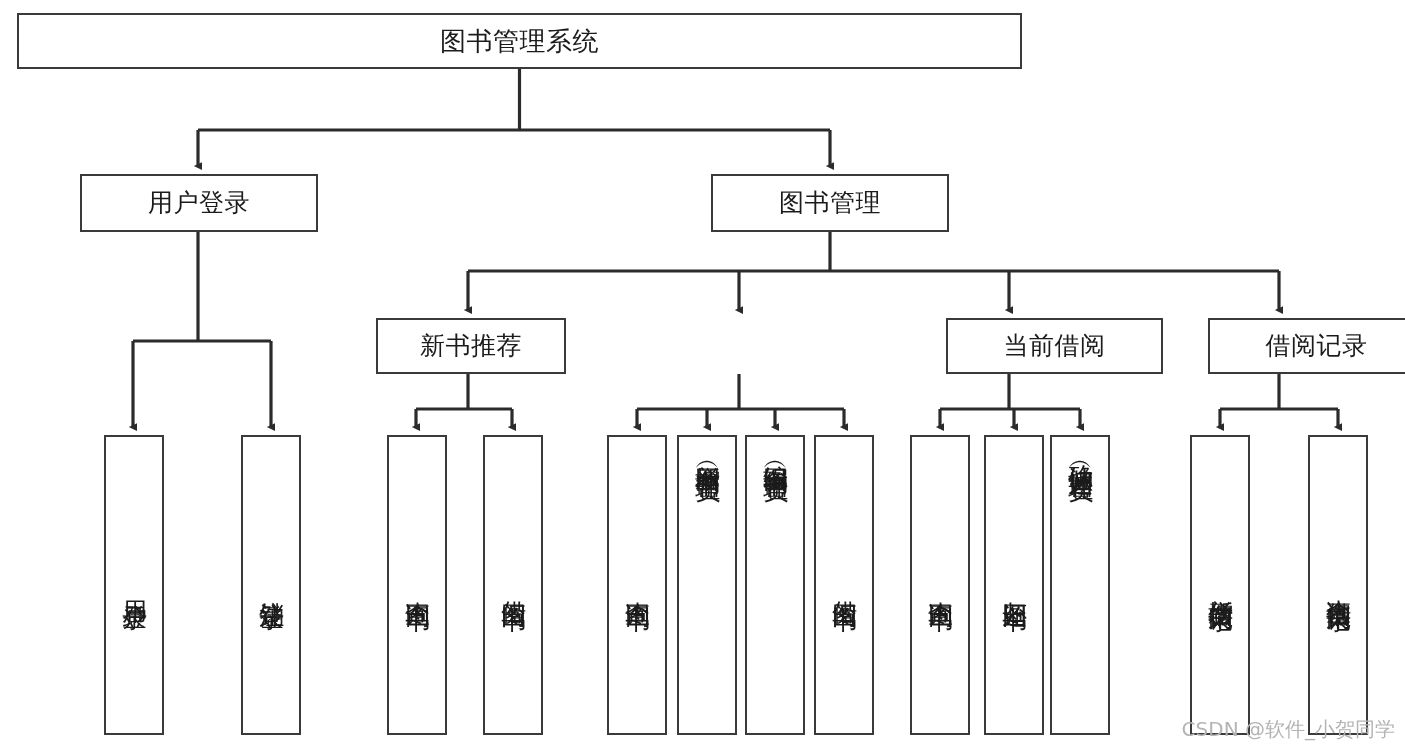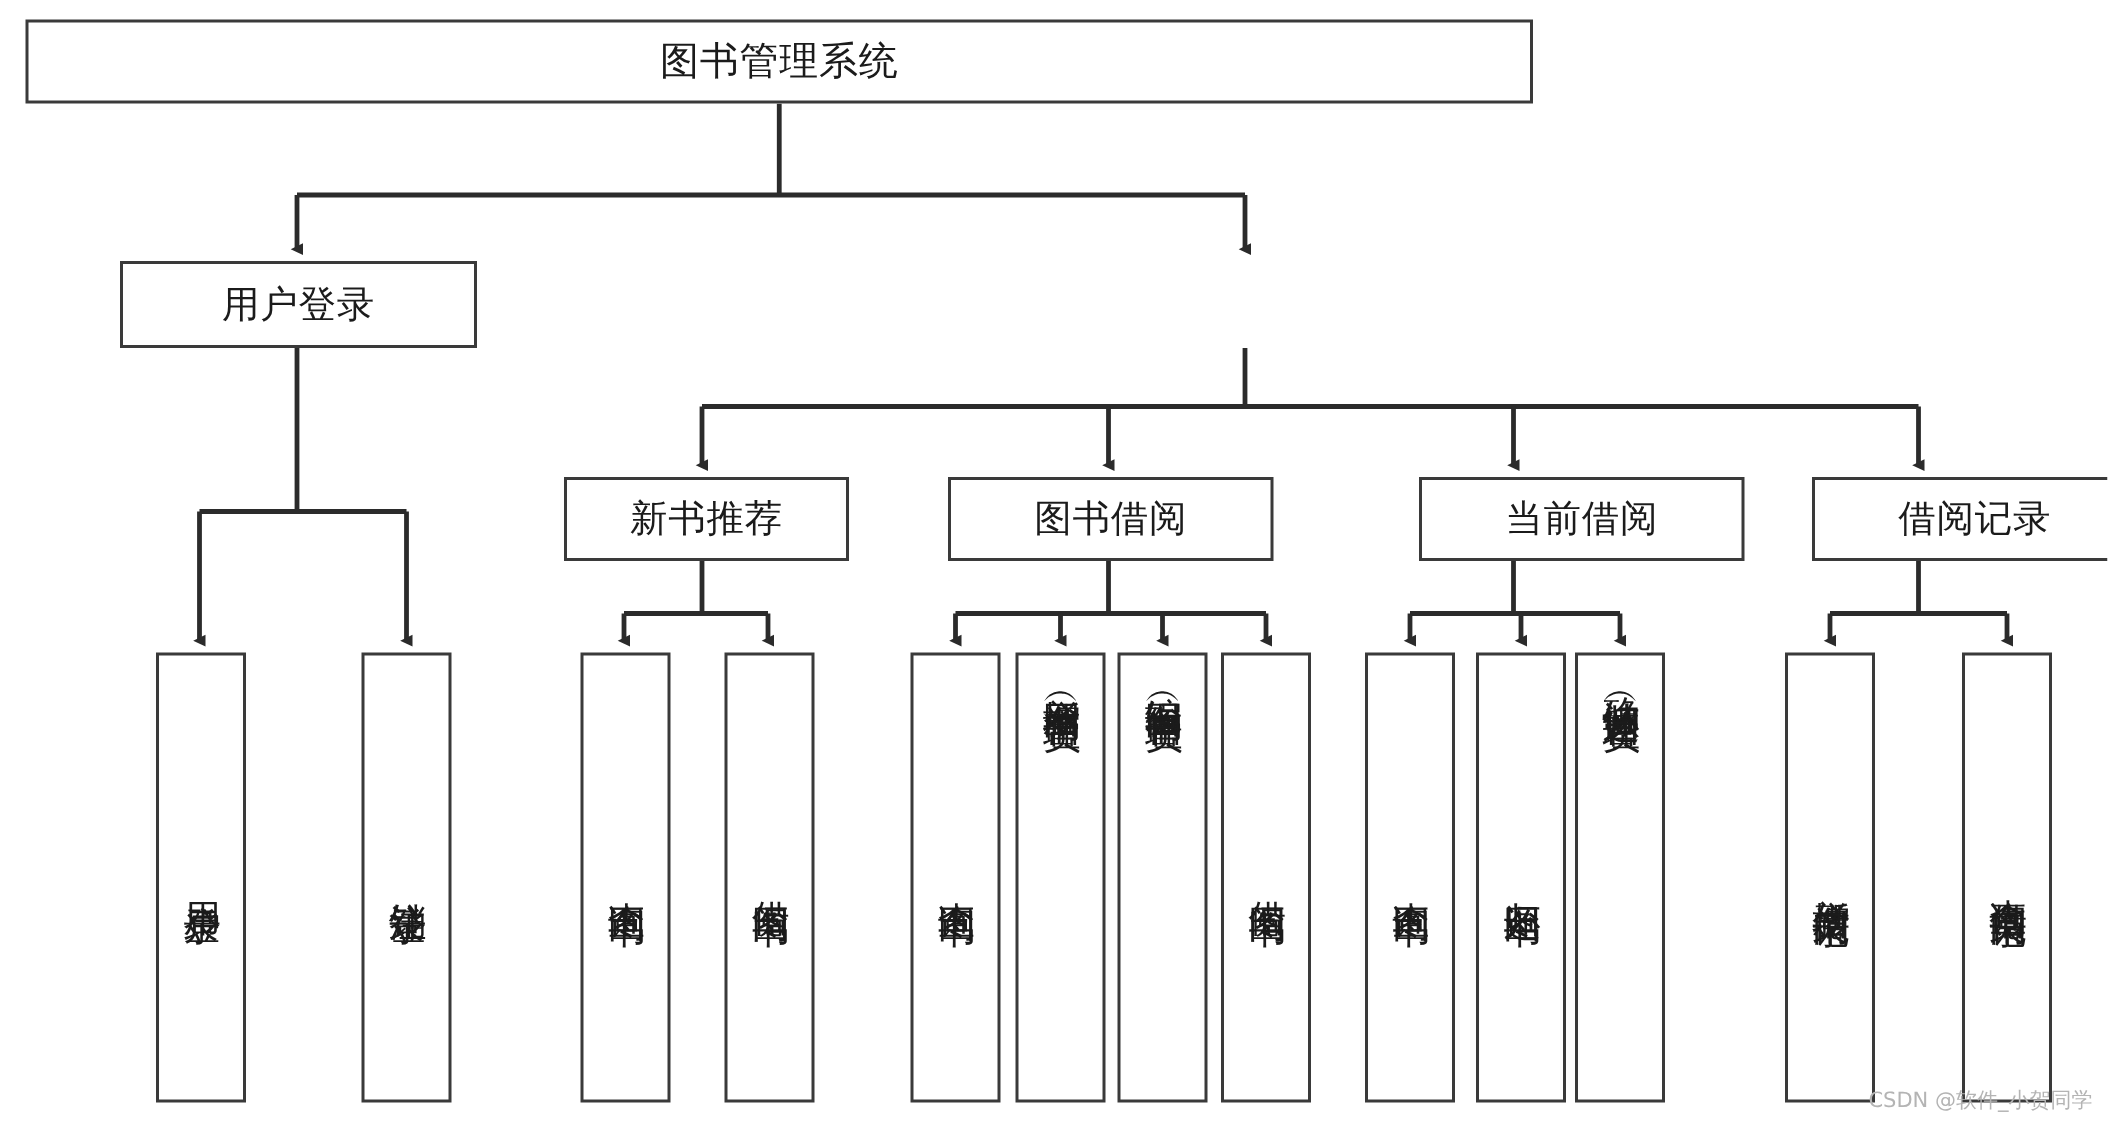--- a/index.html
+++ b/index.html
@@ -63,21 +63,21 @@
     white-space: nowrap;
   }
   .node.vertical.centered {
     align-items: center;
     padding-top: 0;
   }
   #watermark {
     position: absolute;
     right: 10px;
     bottom: 4px;
-    font-size: 14px;
+    font-size: 20px;
     color: #b4b4b4;
     z-index: 5;
     white-space: nowrap;
     font-family: "DejaVu Sans", "Liberation Sans", sans-serif;
   }
 </style>
 </head>
 <body>
 
 <div id="diagram-root">
@@ -132,27 +132,27 @@
     </g>
   </svg>
 
   <div class="node root horizontal" style="left:17px; top:13px; width:1005px; height:56px;">
     <span class="node-label">图书管理系统</span>
   </div>
 
   <div class="node horizontal" style="left:80px; top:174px; width:238px; height:58px;">
     <span class="node-label">用户登录</span>
   </div>
+  <div class="node horizontal" style="left:711px; top:174px; width:238px; height:58px;">
+    <span class="node-label">图书管理</span>
+  </div>
 
   <div class="node horizontal" style="left:376px; top:318px; width:190px; height:56px;">
     <span class="node-label">新书推荐</span>
   </div>
-  <div class="node horizontal" style="left:632px; top:318px; width:217px; height:56px;">
-    <span class="node-label">图书借阅</span>
-  </div>
   <div class="node horizontal" style="left:946px; top:318px; width:217px; height:56px;">
     <span class="node-label">当前借阅</span>
   </div>
   <div class="node horizontal" style="left:1208px; top:318px; width:217px; height:56px;">
     <span class="node-label">借阅记录</span>
   </div>
 
   <div class="node vertical centered" style="left:104px; top:435px; width:60px; height:300px;">
     <span class="node-label">用户登录</span>
   </div>

